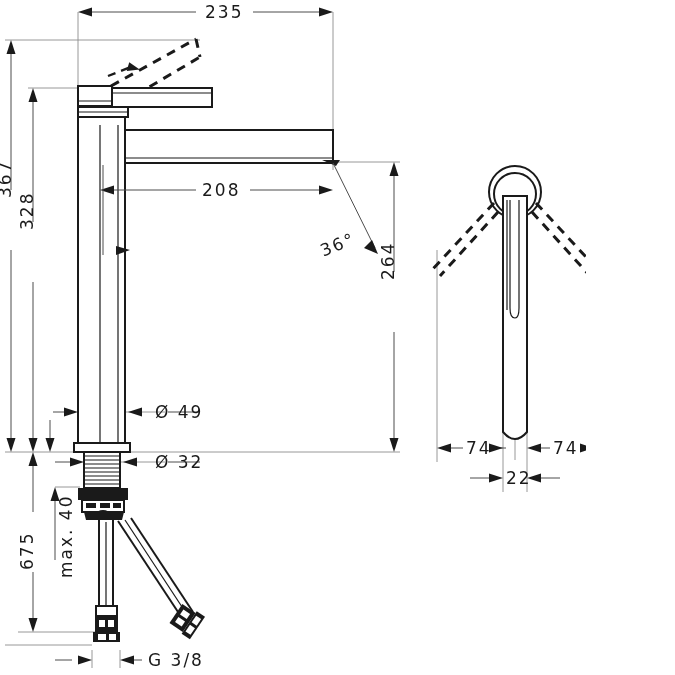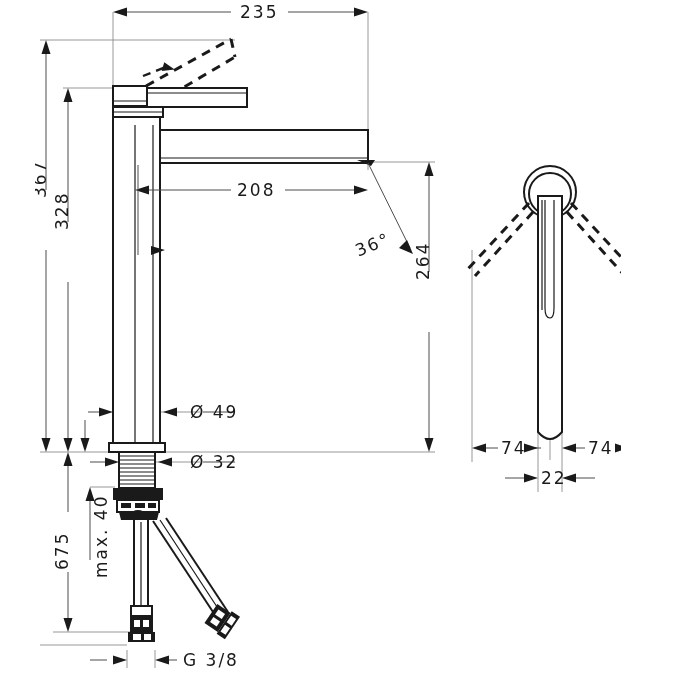--- a/index.html
+++ b/index.html
@@ -9,21 +9,20 @@
   }
   body {
     font-family: "DejaVu Sans", sans-serif;
   }
   #drawing-root {
     position: relative;
     width: 586px;
     height: 675px;
     background: #ffffff;
     overflow: hidden;
-    margin-left: 35px;
   }
   svg#technical-drawing {
     display: block;
     width: 675px;
     height: 675px;
   }
   .dim-text {
     font-family: "DejaVu Sans", sans-serif;
     font-size: 17px;
     fill: #1a1a1a;

